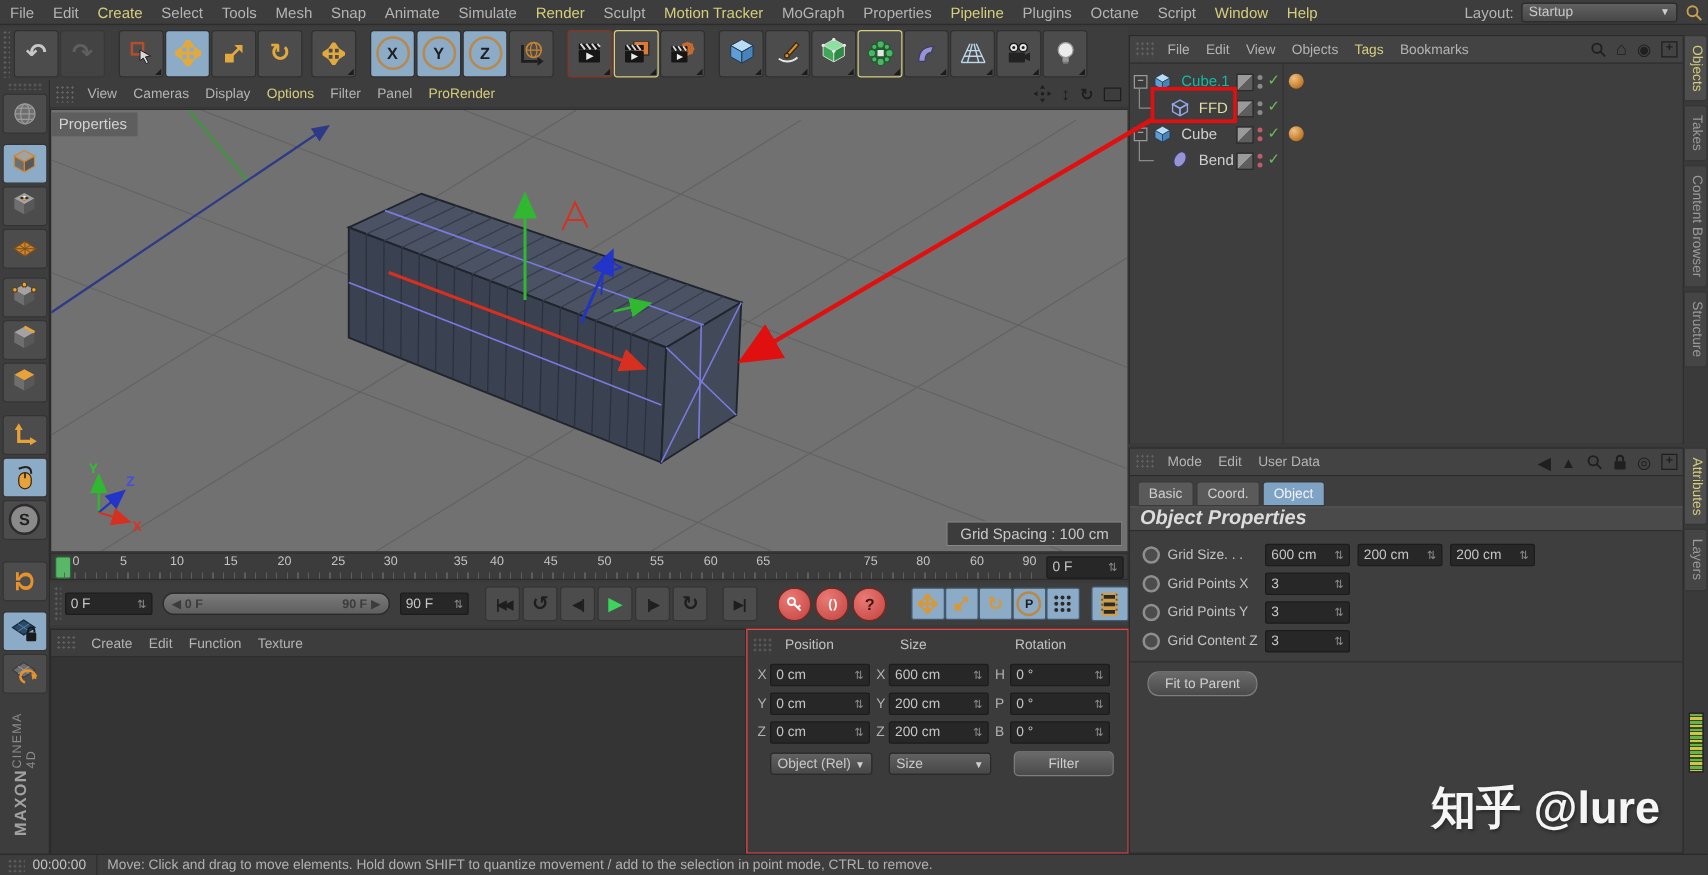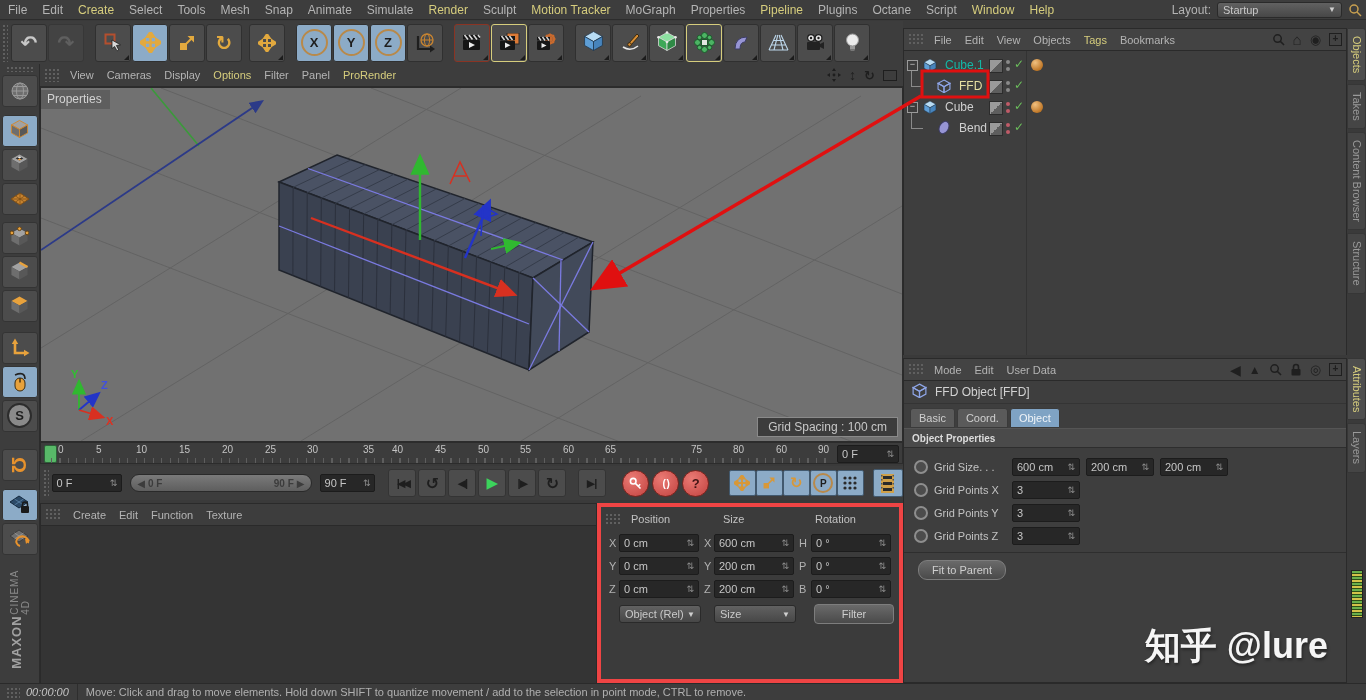--- a/index.html
+++ b/index.html
@@ -661,21 +661,21 @@
   <div style="height:21px;background:#3d3d3d;border-bottom:1px solid #2a2a2a;display:flex;align-items:center;padding-left:4px;">
     <div class="grip" style="width:16px;height:13px;margin-right:12px;"></div>
     <span class="smi">Create</span>
     <span class="smi">Edit</span>
     <span class="smi">Function</span>
     <span class="smi">Texture</span>
   </div>
   <div style="height:157px;background:#343434;"></div>
 </div>
 
-<div class="abs" style="left:597px;top:503px;width:306px;height:180px;background:#3b3b3b;border:4px solid #ef4444;box-sizing:border-box;font-size:11px;">
+<div class="abs" style="left:597px;top:503px;width:306px;height:180px;background:#3b3b3b;border:1px solid #ef4444;box-sizing:border-box;font-size:11px;">
   <div class="grip" style="position:absolute;left:4px;top:6px;width:16px;height:13px;"></div>
   <span class="abs" style="left:30px;top:6px;color:#c2c2c2;">Position</span>
   <span class="abs" style="left:122px;top:6px;color:#c2c2c2;">Size</span>
   <span class="abs" style="left:214px;top:6px;color:#c2c2c2;">Rotation</span>
 
   <span class="abs" style="left:8px;top:30px;color:#b2b2b2;">X</span>
   <div class="field abs" style="left:18px;top:27px;width:80px;">
       <span>0 cm</span>
       <span class="sp">⇅</span>
     </div>
@@ -835,41 +835,33 @@
           <line x1="9" y1="9" x2="13" y2="13" stroke="#1f1f1f" stroke-width="1.6"></line>
         </svg>
       <svg width="12" height="13" viewBox="0 0 12 13" style="margin-left:8px;">
           <rect x="1.5" y="6" width="9" height="6.5" rx="1" fill="#1f1f1f"></rect>
           <path d="M3.5 6 V4 a2.5,2.5 0 0 1 5,0 V6" stroke="#1f1f1f" stroke-width="1.6" fill="none"></path>
         </svg>
       <span class="hico" style="font-size:13px;">◎</span>
       <span class="plusbox">+</span>
     </div>
   </div>
-  <div style="height:22px;display:flex;align-items:center;padding-left:8px;background:#3e3e3e;border-bottom:1px solid #343434;">
-    <span class="cube-wire" style="margin-right:8px;"><svg width="15" height="15" viewBox="0 0 20 20">
-          <polygon points="10,1.5 18.5,6.2 10,11 1.5,6.2"></polygon>
-          <polygon points="1.5,6.2 10,11 10,19.5 1.5,14.7"></polygon>
-          <polygon points="10,11 18.5,6.2 18.5,14.7 10,19.5"></polygon>
-        </svg></span>
-    <span style="font-size:12px;color:#d2d2d2;">FFD Object [FFD]</span>
-  </div>
   <div style="height:24px;display:flex;align-items:flex-end;padding-left:6px;background:#3e3e3e;">
     <div class="atab">
         <span>Basic</span>
       </div>
     <div class="atab">
         <span>Coord.</span>
       </div>
     <div class="atab on">
         <span>Object</span>
       </div>
   </div>
   <div style="height:18px;background:#4a4a4a;border-top:1px solid #555;border-bottom:1px solid #2e2e2e;display:flex;align-items:center;padding-left:8px;">
-    <span style="font-size:10px;font-weight:bold;color:#dcdcdc;">Object Properties</span>
+    <span style="font-size:16px;font-weight:bold;color:#dcdcdc;font-style:italic;">Object Properties</span>
   </div>
   <div style="position:relative;height:232px;">
 
     <div style="position:absolute;left:10px;top:10px;display:flex;align-items:center;gap:6px;">
       <span class="radio"></span>
       <span class="alabel" style="width:72px;">Grid Size. . .</span>
       <div class="field" style="width:68px;">
           <span>600 cm</span>
           <span class="sp">⇅</span>
         </div>
@@ -894,42 +886,42 @@
     <div style="position:absolute;left:10px;top:56px;display:flex;align-items:center;gap:6px;">
       <span class="radio"></span>
       <span class="alabel" style="width:72px;">Grid Points Y</span>
       <div class="field" style="width:68px;">
           <span>3</span>
           <span class="sp">⇅</span>
         </div>
     </div>
     <div style="position:absolute;left:10px;top:79px;display:flex;align-items:center;gap:6px;">
       <span class="radio"></span>
-      <span class="alabel" style="width:72px;">Grid Points Z</span>
+      <span class="alabel" style="width:72px;">Grid Content Z</span>
       <div class="field" style="width:68px;">
           <span>3</span>
           <span class="sp">⇅</span>
         </div>
     </div>
     <div style="position:absolute;left:0;right:0;top:104px;height:1px;background:#2e2e2e;"></div>
     <div class="pbtn" style="position:absolute;left:14px;top:112px;width:88px;">
       <span style="font-size:11px;">Fit to Parent</span>
     </div>
   </div>
 </div>
 
 <div class="abs" style="left:1347px;top:358px;width:19px;height:325px;display:flex;flex-direction:column;">
   <div class="vtab on">Attributes</div>
   <div class="vtab">Layers</div>
   <div style="margin-top:94px;width:10px;height:46px;align-self:center;background:repeating-linear-gradient(#6ab04c 0 2px,#2d5016 2px 3px,#d4c24a 3px 5px,#2d5016 5px 6px);border:1px solid #222;"></div>
 </div>
 
 <div class="abs" style="left:0;top:683px;width:1366px;height:17px;background:#3d3d3d;border-top:1px solid #2a2a2a;display:flex;align-items:center;font-size:11px;box-sizing:border-box;">
   <div class="grip" style="width:14px;height:11px;margin:0 6px;"></div>
-  <span style="color:#c4c4c4;font-style:italic;">00:00:00</span>
+  <span style="color:#c4c4c4;">00:00:00</span>
   <div class="sep-v" style="height:17px;margin:0 8px;"></div>
   <span style="color:#b0b0b0;">Move: Click and drag to move elements. Hold down SHIFT to quantize movement / add to the selection in point mode, CTRL to remove.</span>
 </div>
 
 <svg class="abs" width="1366" height="700" style="left:0;top:0;pointer-events:none;z-index:50;">
   <defs>
     <marker id="ah-anno" markerWidth="10" markerHeight="9" refX="8" refY="4.5" orient="auto">
         <path d="M0,0 L10,4.5 L0,9 z" fill="#e01010"></path>
       </marker>
   </defs>

